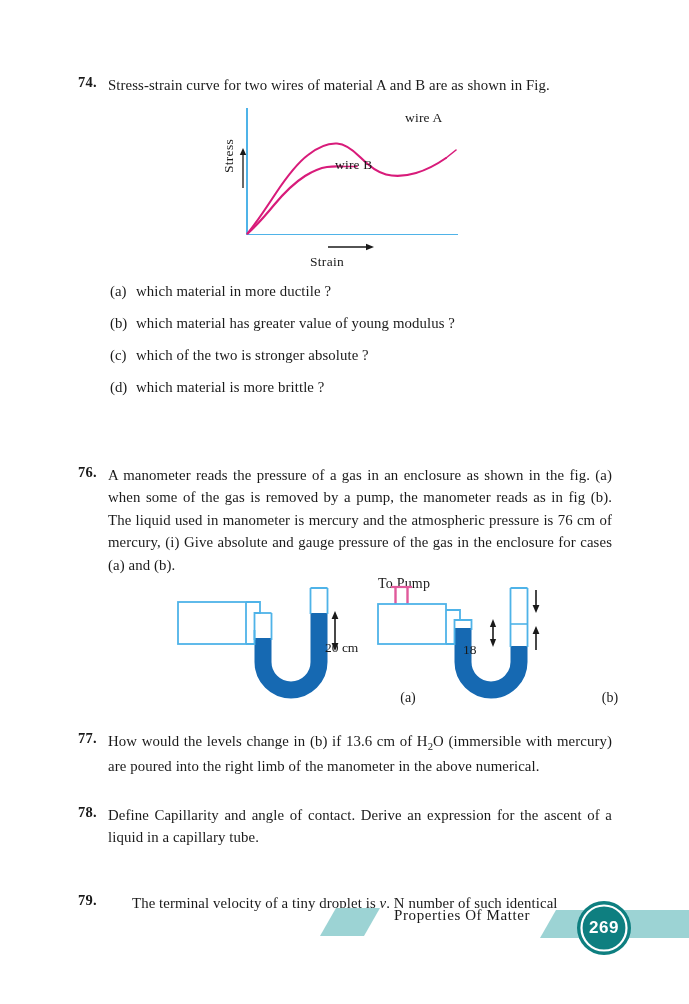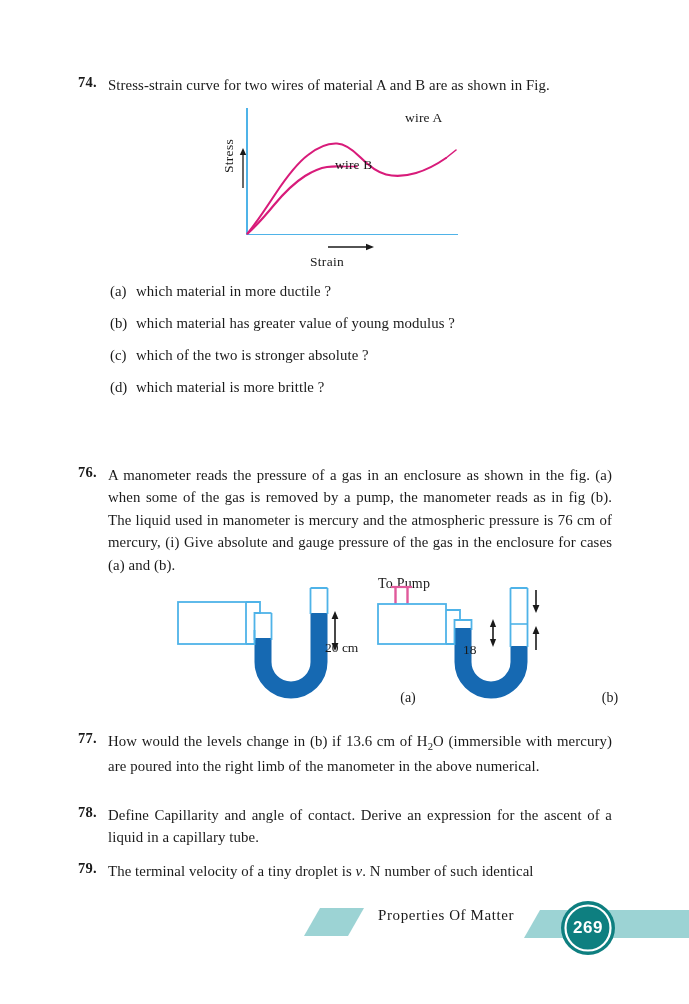--- a/index.html
+++ b/index.html
@@ -152,21 +152,21 @@
     left: 228px;
     top: 4px;
     font-size: 14px;
     letter-spacing: 0.2px;
     white-space: nowrap;
   }
 
   
   .footer {
     position: absolute;
-    left: 0;
+    left: 16px;
     top: 896px;
     width: 604px;
     height: 62px;
   }
   .footer-title {
     position: absolute;
     left: 378px;
     top: 11px;
     font-size: 15px;
     letter-spacing: 0.6px;
@@ -337,21 +337,21 @@
   <div class="qblock" style="left:78px; top:730px; width:540px;">
     <div class="qnum">77.</div>
     <div class="qtext" style="width:504px;"><span>How would the levels change in (b) if 13.6 cm of H</span><sub>2</sub><span>O (immersible with mercury) are poured into the right limb of the manometer in the above numerical.</span></div>
   </div>
 
   <div class="qblock" style="left:78px; top:804px; width:540px;">
     <div class="qnum">78.</div>
     <div class="qtext" style="width:504px;">Define Capillarity and angle of contact. Derive an expression for the ascent of a liquid in a capillary tube.</div>
   </div>
 
-  <div class="qblock" style="left:78px; top:860px; width:540px;">
+  <div class="qblock" style="left:78px; top:892px; width:540px;gap:24px;">
     <div class="qnum">79.</div>
     <div class="qtext" style="width:504px;"><span>The terminal velocity of a tiny droplet is </span><span class="ital">v</span><span>. N number of such identical</span></div>
   </div>
 
   <div class="footer">
     <svg width="689" height="62" style="position:absolute;left:0;top:0;">
 
       <polygon points="320,12 364,12 348,40 304,40" fill="#9CD3D4"></polygon>
 
       <polygon points="540,14 689,14 689,42 524,42" fill="#9CD3D4"></polygon>

